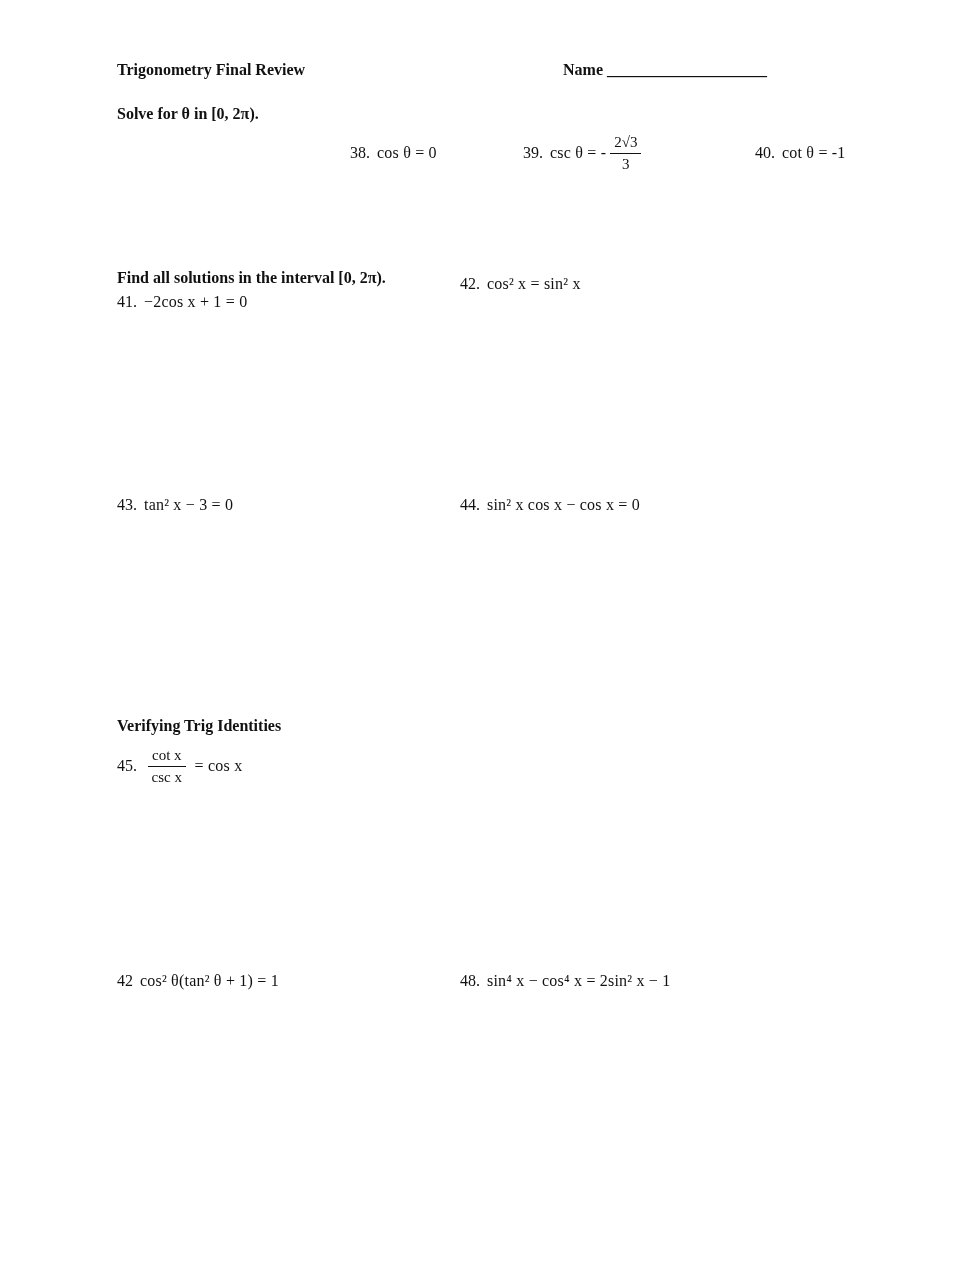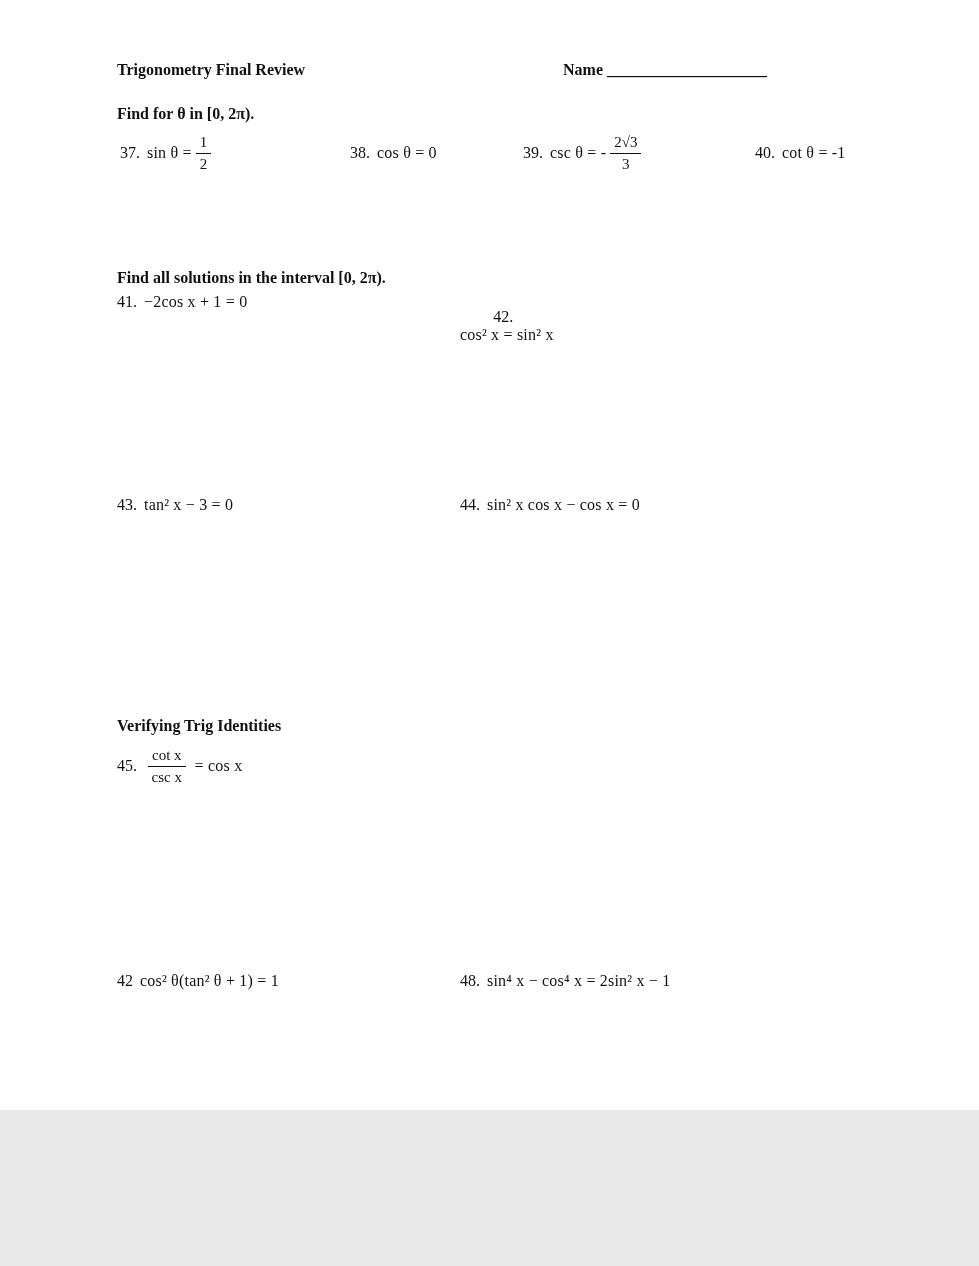--- a/index.html
+++ b/index.html
@@ -1,19 +1,19 @@
 <!DOCTYPE html>
 <html><head>
 <meta charset="utf-8">
 <style>
   html, body { margin: 0; padding: 0; background: #e8e8e8; }
   .page {
     position: relative;
     width: 979px;
-    height: 1110px;
+    height: 1266px;
     margin: 0 auto;
     background: #ffffff;
     color: #111111;
     font-family: "Liberation Serif", "DejaVu Serif", serif;
     font-size: 16px;
     overflow: hidden;
   }
   .abs { position: absolute; }
   .heading { font-weight: bold; font-size: 16px; white-space: nowrap; }
   .problem {
@@ -48,30 +48,22 @@
   .suffix { margin-left: 5px; }
 </style>
 </head>
 <body>
 
 <div class="page">
 
   <div class="abs heading" style="left:117px; top:61px;">Trigonometry Final Review</div>
   <div class="abs heading" style="left:563px; top:61px;">Name ____________________</div>
 
-  <div class="abs heading" style="left:117px; top:105px;">Find for θ in [0, 2π).</div>
+  <div class="abs heading" style="left:117px; top:105px;">Solve for θ in [0, 2π).</div>
 
-  <div class="problem" style="left:120px; top:124px; height:58px;">
-    <span class="pnum">37.</span>
-    <span class="ptext">sin θ =</span>
-    <span class="frac">
-      <span class="fnum">1</span>
-      <span class="fden">2</span>
-    </span>
-  </div>
 
   <div class="problem" style="left:350px; top:124px; height:58px;">
     <span class="pnum">38.</span>
     <span class="ptext">cos θ = 0</span>
   </div>
 
   <div class="problem" style="left:523px; top:124px; height:58px;">
     <span class="pnum">39.</span>
     <span class="ptext">csc θ = -</span>
     <span class="frac">
@@ -85,21 +77,21 @@
     <span class="ptext">cot θ = -1</span>
   </div>
 
   <div class="abs heading" style="left:117px; top:269px;text-align:right;">Find all solutions in the interval [0, 2π).</div>
 
   <div class="problem" style="left:117px; top:293px;">
     <span class="pnum">41.</span>
     <span class="ptext">−2cos x + 1 = 0</span>
   </div>
 
-  <div class="problem" style="left:460px; top:308px;flex-direction:column;">
+  <div class="problem" style="left:460px; top:275px;">
     <span class="pnum">42.</span>
     <span class="ptext">cos² x = sin² x</span>
   </div>
 
   <div class="problem" style="left:117px; top:496px;">
     <span class="pnum">43.</span>
     <span class="ptext">tan² x − 3 = 0</span>
   </div>
 
   <div class="problem" style="left:460px; top:496px;justify-content:center;">

